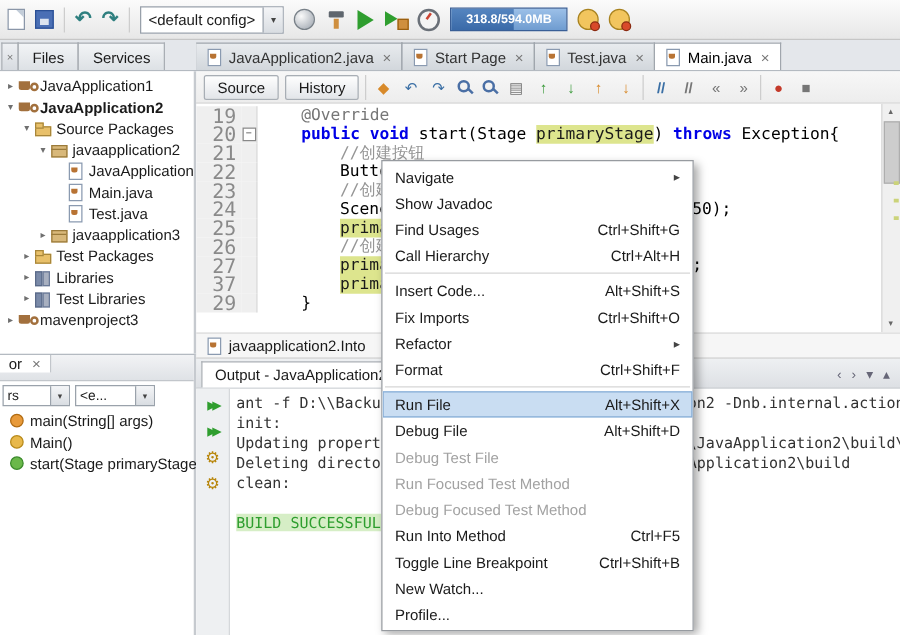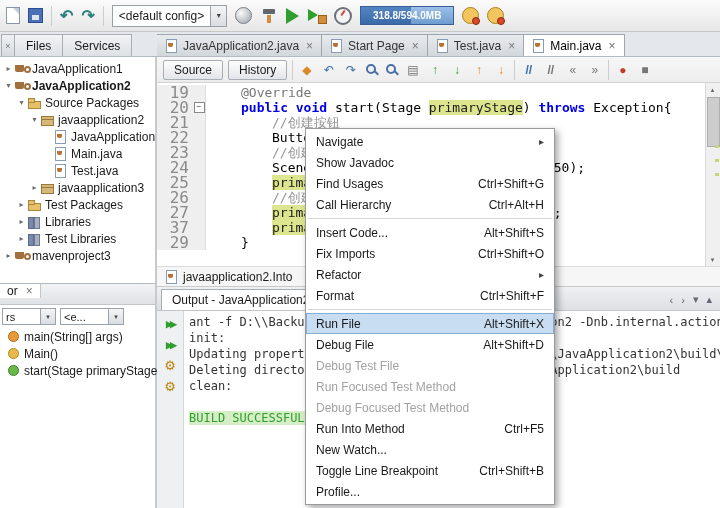--- a/index.html
+++ b/index.html
@@ -446,23 +446,23 @@
         <span class="mlabel">Run Focused Test Method</span>
       </div>
       <div class="mitem dis">
         <span class="mlabel">Debug Focused Test Method</span>
       </div>
       <div class="mitem">
         <span class="mlabel">Run Into Method</span>
         <span class="mshortcut">Ctrl+F5</span>
       </div>
       <div class="mitem">
-        <span class="mlabel">New Watch...</span>
-      </div>
-      <div class="mitem">
         <span class="mlabel">Toggle Line Breakpoint</span>
         <span class="mshortcut">Ctrl+Shift+B</span>
       </div>
       <div class="mitem">
+        <span class="mlabel">New Watch...</span>
+      </div>
+      <div class="mitem">
         <span class="mlabel">Profile...</span>
       </div>
     </div>
 </div>
 
 </body></html>

